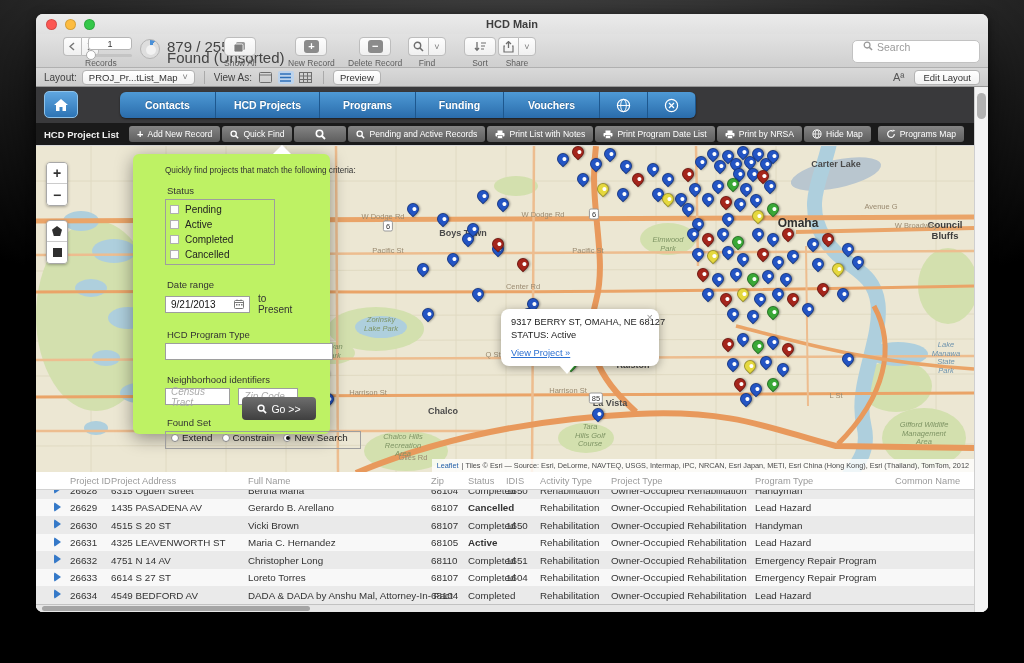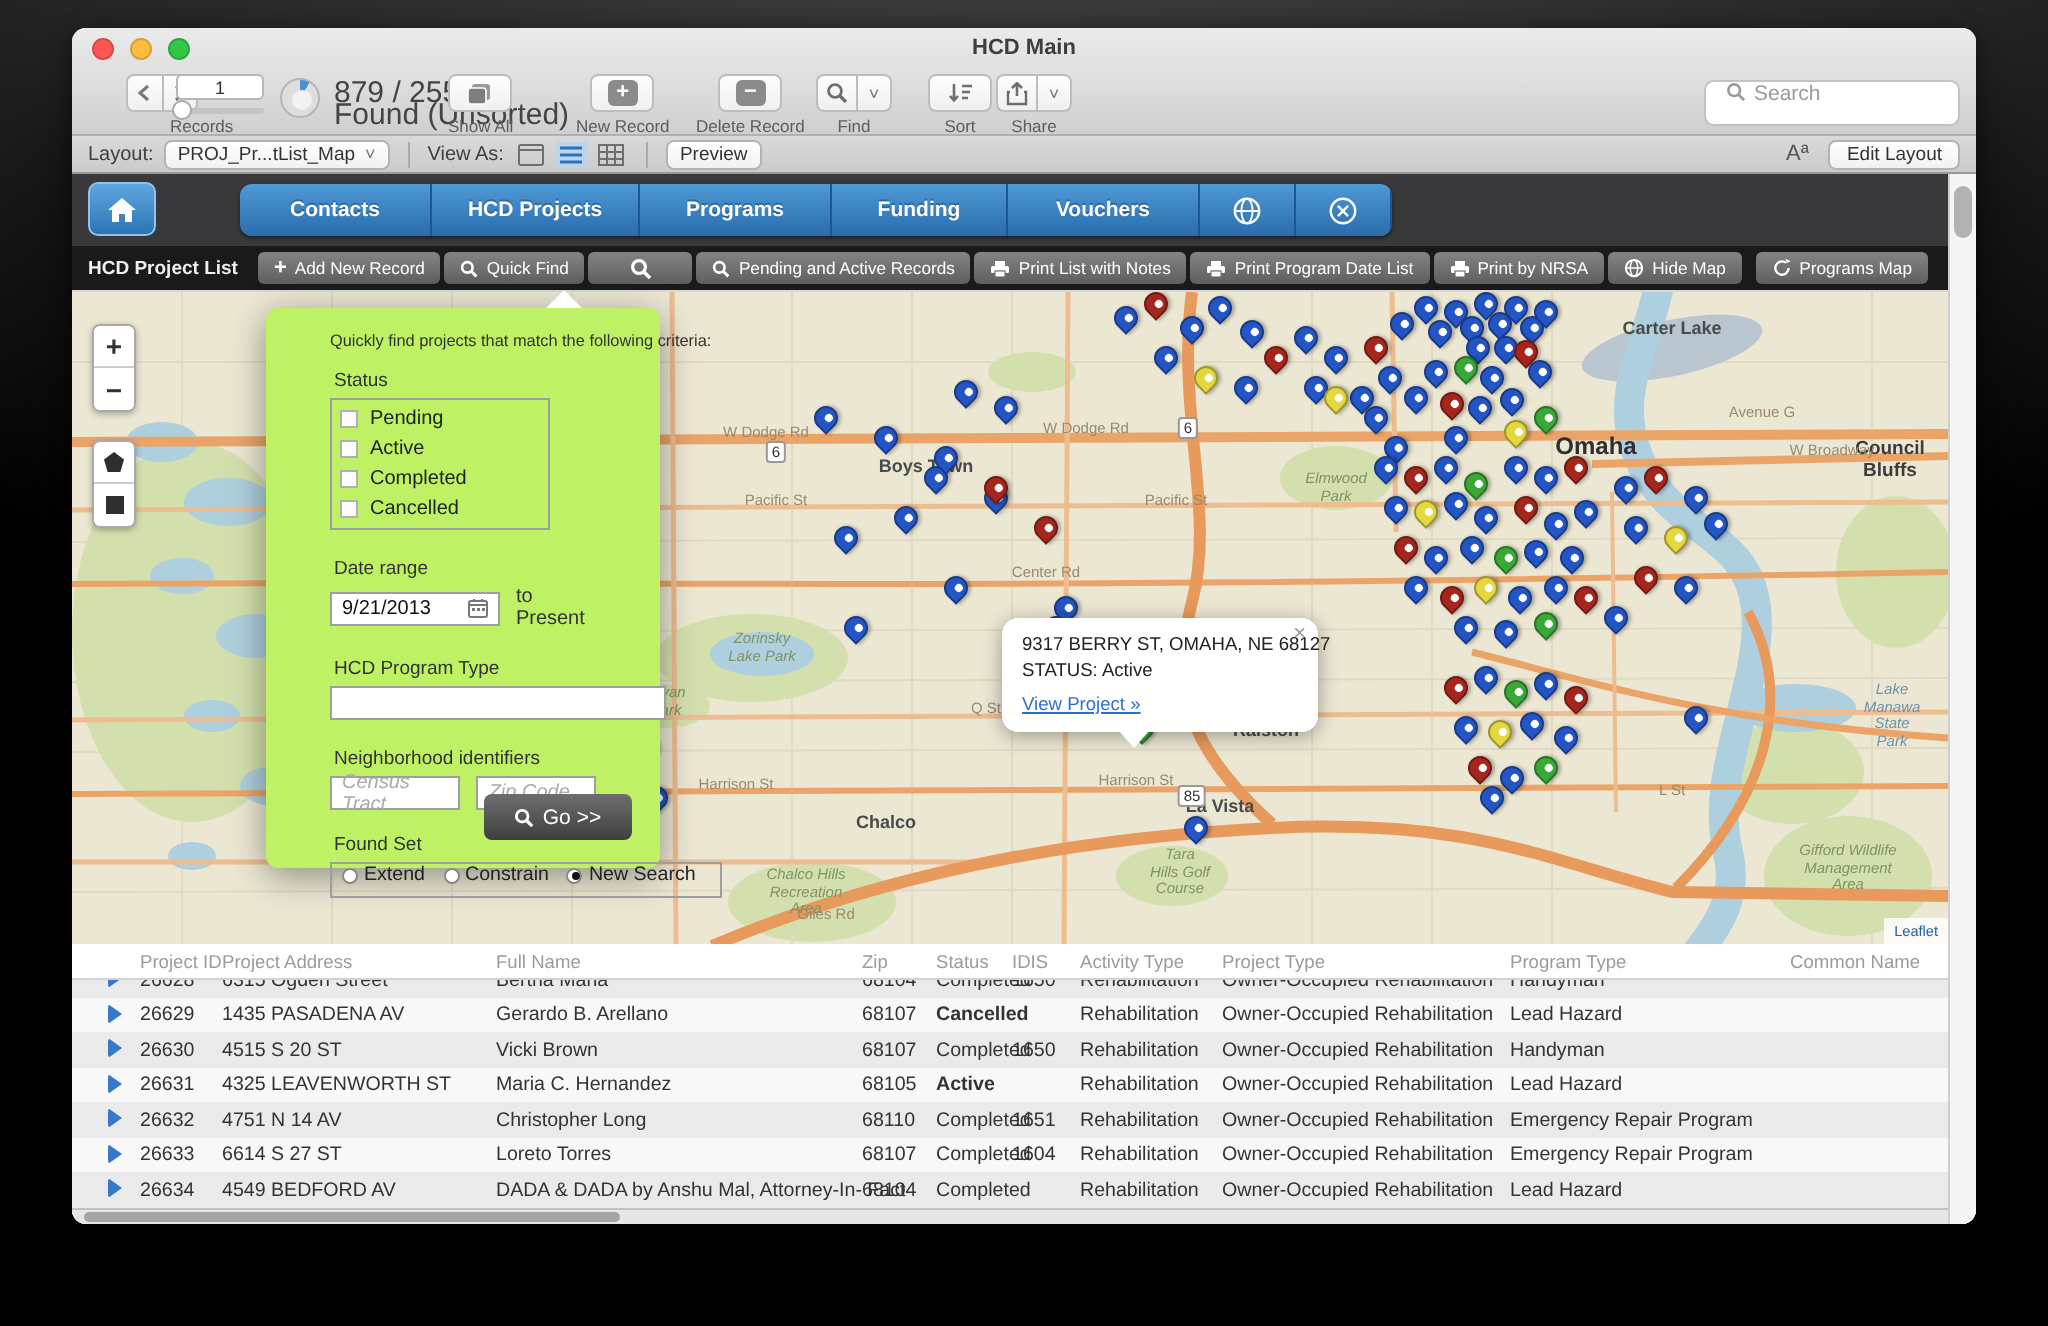--- a/index.html
+++ b/index.html
@@ -643,20 +643,21 @@
 
         <div class="popup" style="left:465px;top:163px;width:158px">
           <div class="popline">9317 BERRY ST, OMAHA, NE 68127</div>
           <div class="popline">STATUS: Active</div>
           <span class="poplink">View Project »</span>
           <span class="popclose">×</span>
         </div>
 
         <div class="attrib">
           <span class="leaf">Leaflet</span>
+          <span>| Tiles © Esri — Source: Esri, DeLorme, NAVTEQ, USGS, Intermap, iPC, NRCAN, Esri Japan, METI, Esri China (Hong Kong), Esri (Thailand), TomTom, 2012</span>
         </div>
       </div>
 
       <div class="thead" id="thead">
           <span class="col c0">Project ID</span>
           <span class="col c1">Project Address</span>
           <span class="col c2">Full Name</span>
           <span class="col c3">Zip</span>
           <span class="col c4">Status</span>
           <span class="col c5">IDIS</span>

